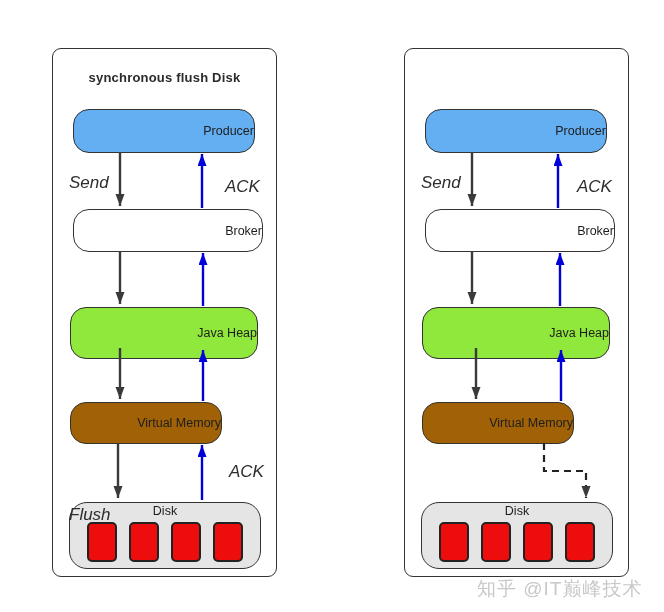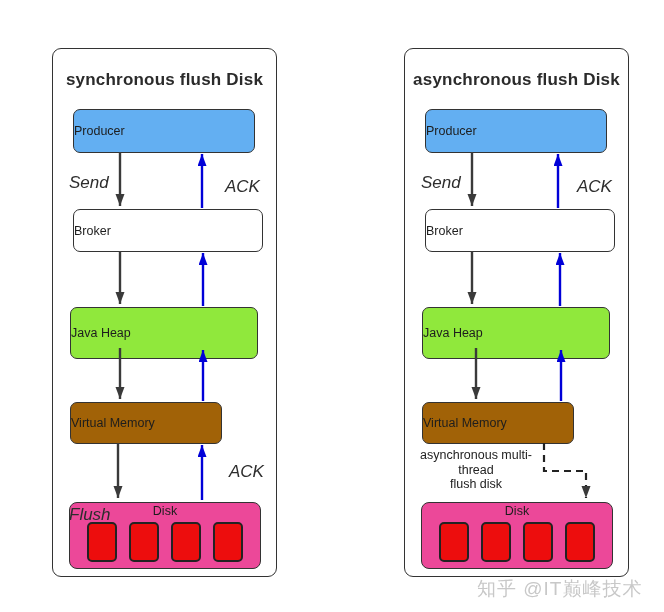--- a/index.html
+++ b/index.html
@@ -8,34 +8,34 @@
     font-family:"Liberation Sans",sans-serif;color:#222;overflow:hidden;
   }
   .panel{
     position:absolute;top:48px;width:225px;height:529px;
     border:1.6px solid #333;border-radius:9px;background:#fff;box-sizing:border-box;
   }
   #panel-sync{left:52px;}
   #panel-async{left:404px;}
   .panel-title{
     position:absolute;top:21px;left:0;right:0;text-align:center;
-    font-size:17px;font-weight:bold;color:#2b2b2b;letter-spacing:.2px;
+    font-size:13px;font-weight:bold;color:#2b2b2b;letter-spacing:.2px;
   }
   .node{
-    position:absolute;box-sizing:border-box;border:1.6px solid #333;border-radius:7px;
-    display:flex;align-items:center;justify-content:flex-start;
+    position:absolute;box-sizing:border-box;border:1.6px solid #333;border-radius:16px;
+    display:flex;align-items:center;justify-content:flex-end;
     font-size:12.5px;color:#1d1d1d;background:#fff;
   }
   .node.producer{left:20px;top:60px;width:182px;height:44px;background:#63AFF2;}
   .node.broker  {left:20px;top:160px;width:190px;height:43px;background:#ffffff;}
   .node.heap    {left:17px;top:258px;width:188px;height:52px;background:#90E83C;}
   .node.vmem    {left:17px;top:353px;width:152px;height:42px;background:#a16207;}
   .disk{
     position:absolute;left:16px;top:453px;width:192px;height:67px;box-sizing:border-box;
-    border:1.6px solid #333;border-radius:8px;background:#ec4899;
+    border:1.6px solid #333;border-radius:18px;background:#e5e5e5;
   }
   .disk-label{position:absolute;top:1px;left:0;right:0;text-align:center;font-size:12.5px;color:#1d1d1d;}
   .disk-cells{position:absolute;left:0;right:0;top:19px;display:flex;justify-content:center;gap:12px;}
   .disk-cell{width:30px;height:40px;background:#ED0D0D;border:2px solid #222;border-radius:5px;box-sizing:border-box;}
   .edge-label{position:absolute;font-size:17px;color:#2d2d2d;white-space:nowrap;font-style:italic;}
   .lbl-send{left:16px;top:124px;}
   .lbl-ack-upper{left:172px;top:128px;}
   .lbl-flush{left:16px;top:413px;margin-top:43px;}
   .lbl-ack-lower{left:176px;top:413px;}
   .async-note{
@@ -78,21 +78,20 @@
     </div>
   </div>
 
   <span class="edge-label lbl-send">Send</span>
   <span class="edge-label lbl-ack-upper">ACK</span>
   <span class="edge-label lbl-flush">Flush</span>
   <span class="edge-label lbl-ack-lower">ACK</span>
 </div>
 
 <div class="panel" id="panel-async">
-  <div class="panel-title">asynchronous flush Disk</div>
 
   <div class="node producer">
     <span>Producer</span>
   </div>
   <div class="node broker">
     <span>Broker</span>
   </div>
   <div class="node heap">
     <span>Java Heap</span>
   </div>
@@ -106,25 +105,20 @@
       <div class="disk-cell"></div>
       <div class="disk-cell"></div>
       <div class="disk-cell"></div>
       <div class="disk-cell"></div>
     </div>
   </div>
 
   <span class="edge-label lbl-send">Send</span>
   <span class="edge-label lbl-ack-upper">ACK</span>
 
-  <div class="async-note">
-    <div>asynchronous multi-</div>
-    <div>thread</div>
-    <div>flush disk</div>
-  </div>
 </div>
 
 <svg id="arrow-layer" viewBox="0 0 664 612" xmlns="http://www.w3.org/2000/svg">
   <defs>
     <marker id="ah-black" markerUnits="userSpaceOnUse" markerWidth="13" markerHeight="10" refX="12" refY="4.5" orient="auto">
       <path d="M0,0 L12,4.5 L0,9 Z" fill="#3A3A3A"></path>
     </marker>
     <marker id="ah-blue" markerUnits="userSpaceOnUse" markerWidth="13" markerHeight="10" refX="12" refY="4.5" orient="auto">
       <path d="M0,0 L12,4.5 L0,9 Z" fill="#0000D8"></path>
     </marker>

